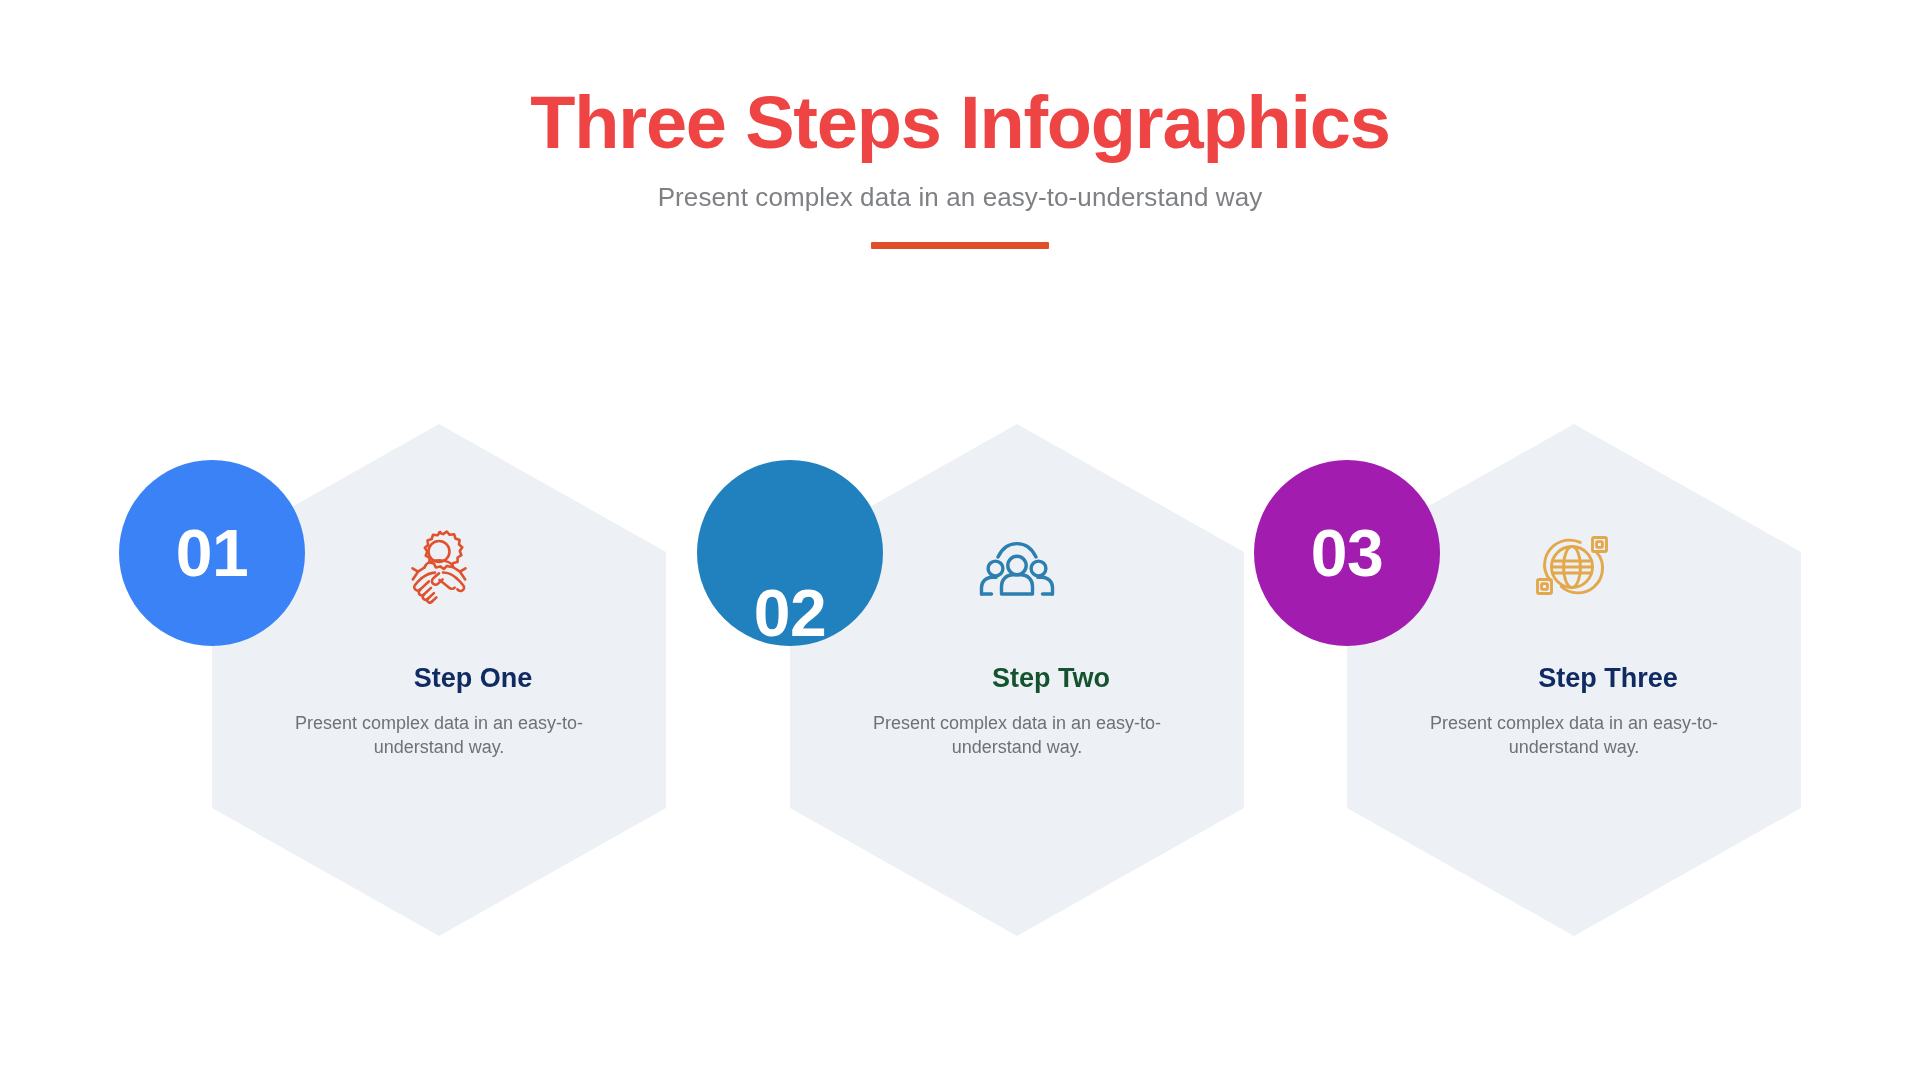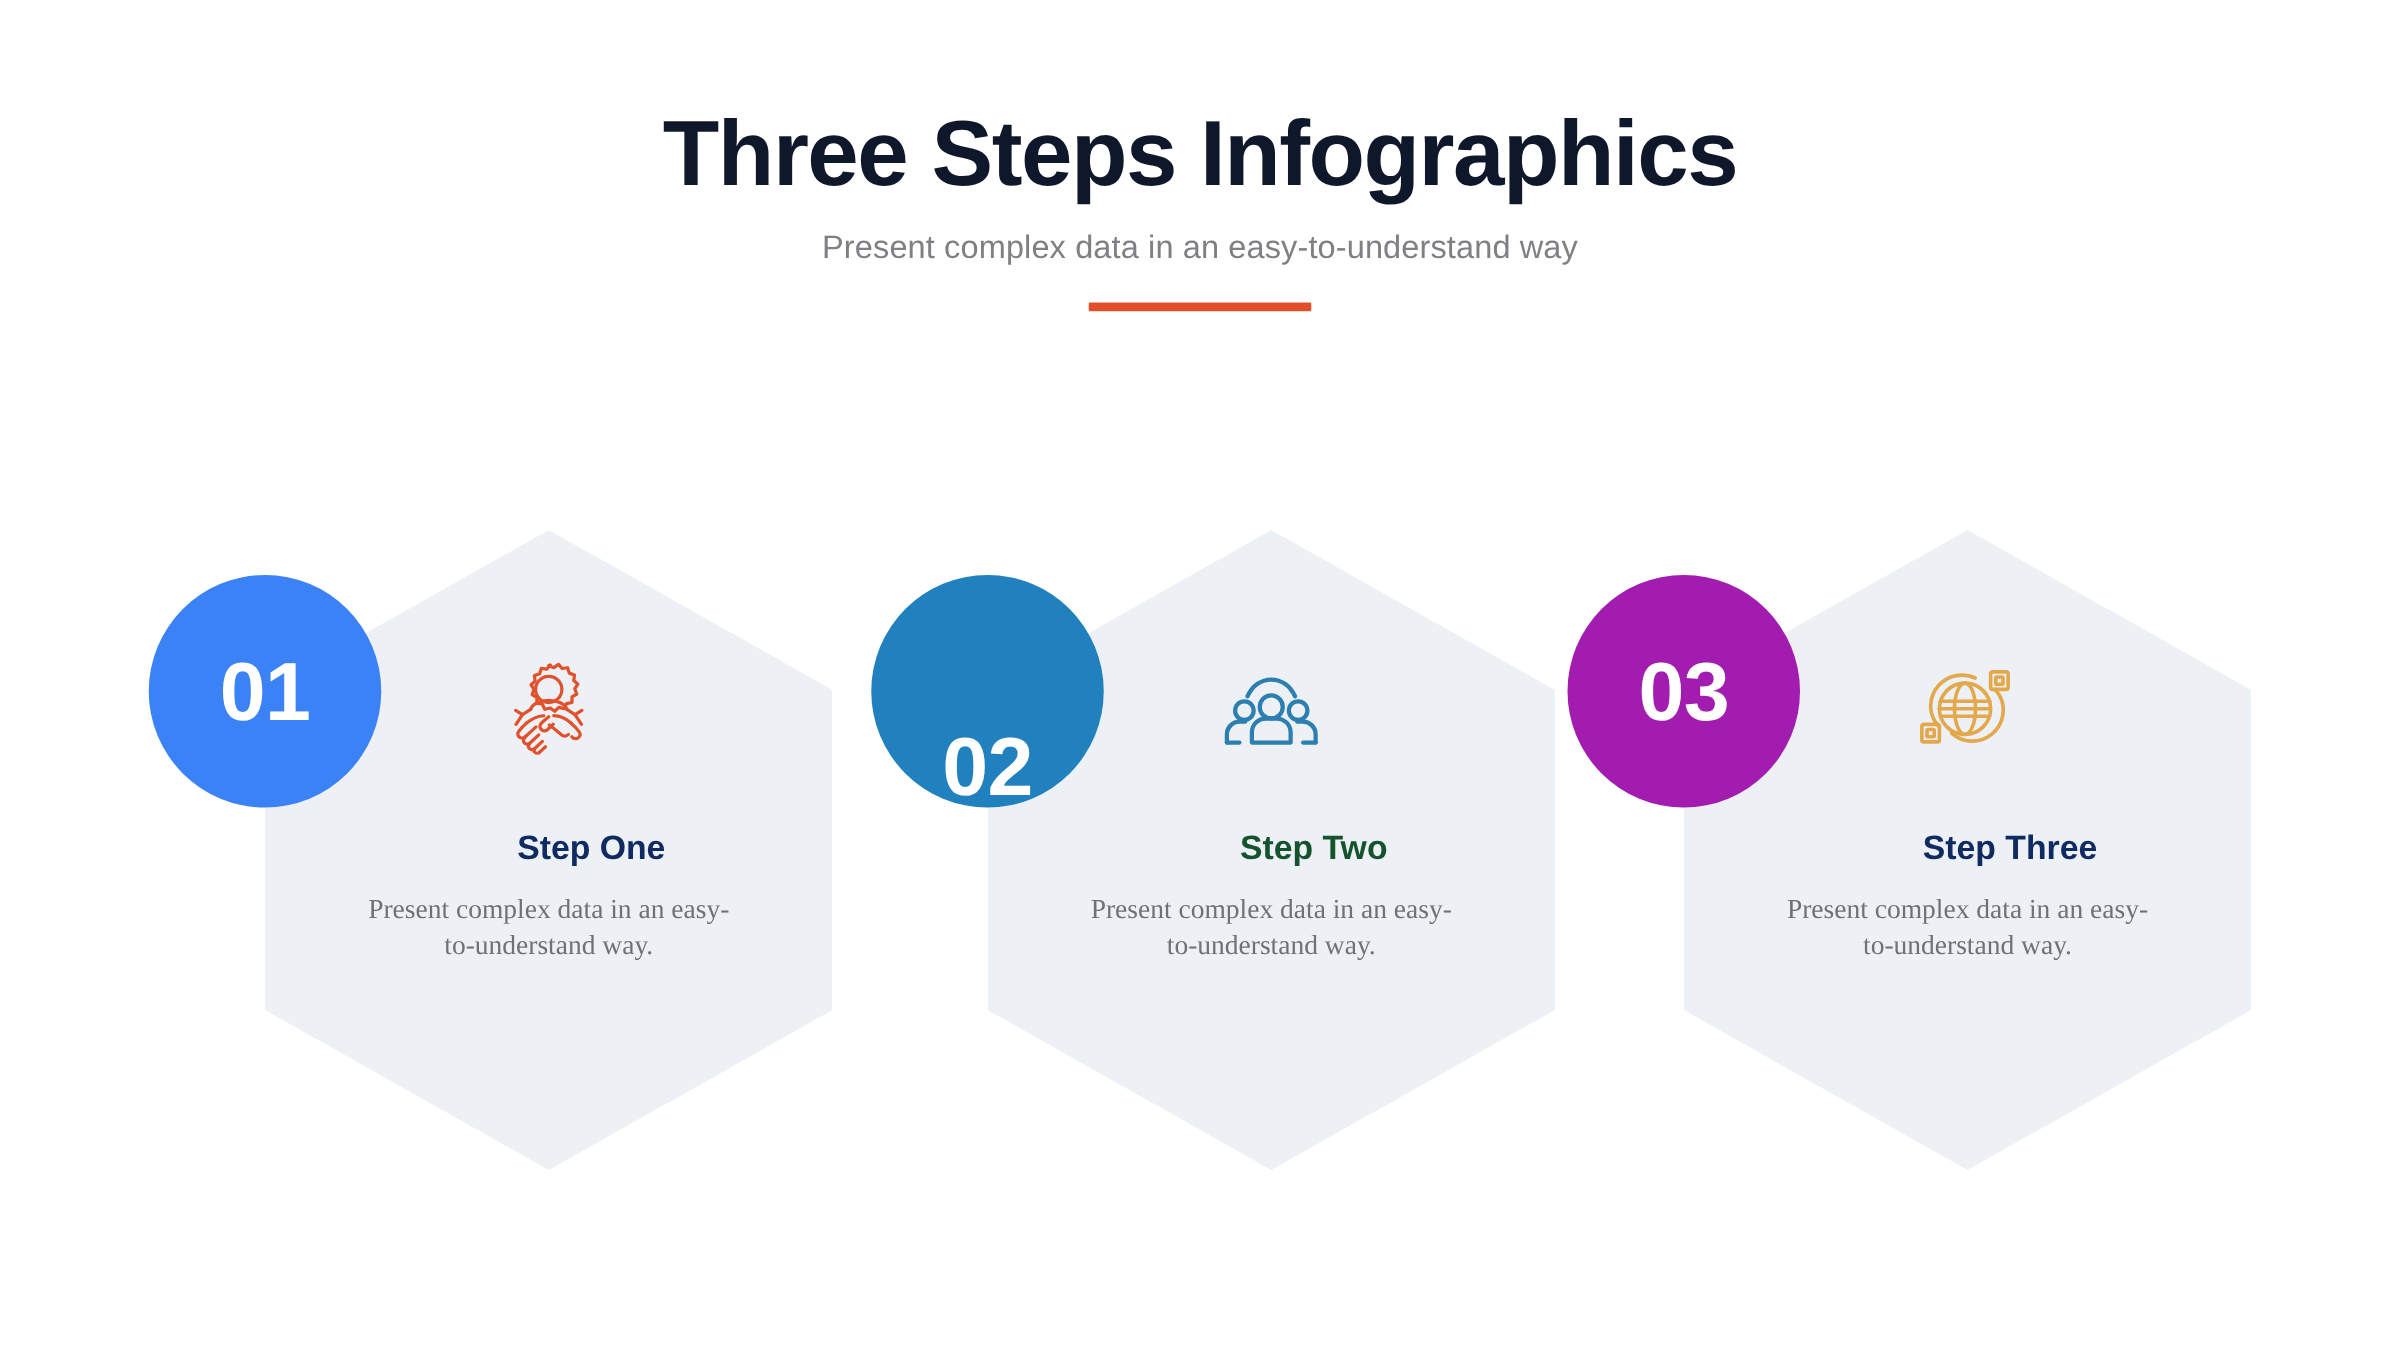--- a/index.html
+++ b/index.html
@@ -108,25 +108,24 @@
     letter-spacing: 0px;
     line-height: 1.2;
     padding-left: 34px;
   }
   .step-desc {
     position: absolute;
     left: 50%;
     top: 288px;
     width: 300px;
     margin-left: -150px;
-    font-size: 22px;
+    font-size: 18px;
     font-weight: 400;
     color: #6f7174;
     line-height: 1.32;
-    font-family: Liberation Serif, serif;
   }
 
   
   .step-number {
     position: absolute;
     top: 36px;
     left: -93px;
     width: 186px;
     height: 186px;
     border-radius: 50%;
@@ -137,21 +136,21 @@
     font-size: 66px;
     font-weight: 700;
     letter-spacing: -0.5px;
     line-height: 1;
   }
 </style>
 </head>
 <body style="background: rgb(255, 255, 255);">
 
 <div id="header">
-  <h1 id="page-title" style="color: #0f172a;">Three Steps Infographics</h1>
+  <h1 id="page-title" style="color: #ef4444;">Three Steps Infographics</h1>
   <p id="page-subtitle" style="color: rgb(126, 128, 131);">Present complex data in an easy-to-understand way</p>
   <div id="title-divider" style="background: rgb(224, 78, 42);"></div>
 </div>
 
 <div id="steps">
 
   <div class="step step-1">
     <div class="hexagon" style="background: rgb(237, 241, 245);"></div>
     <div class="step-content">
 

